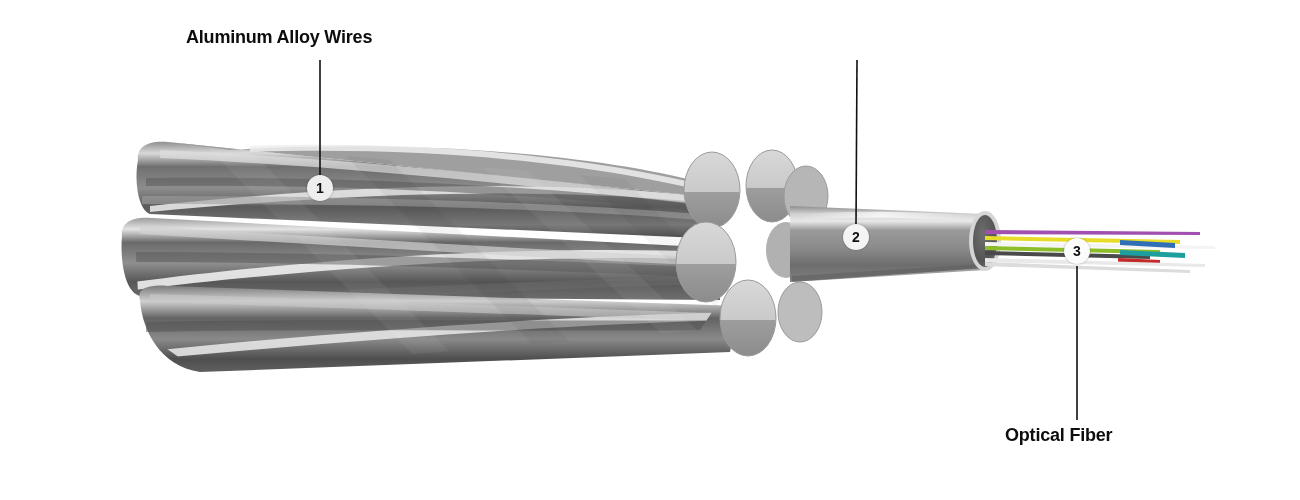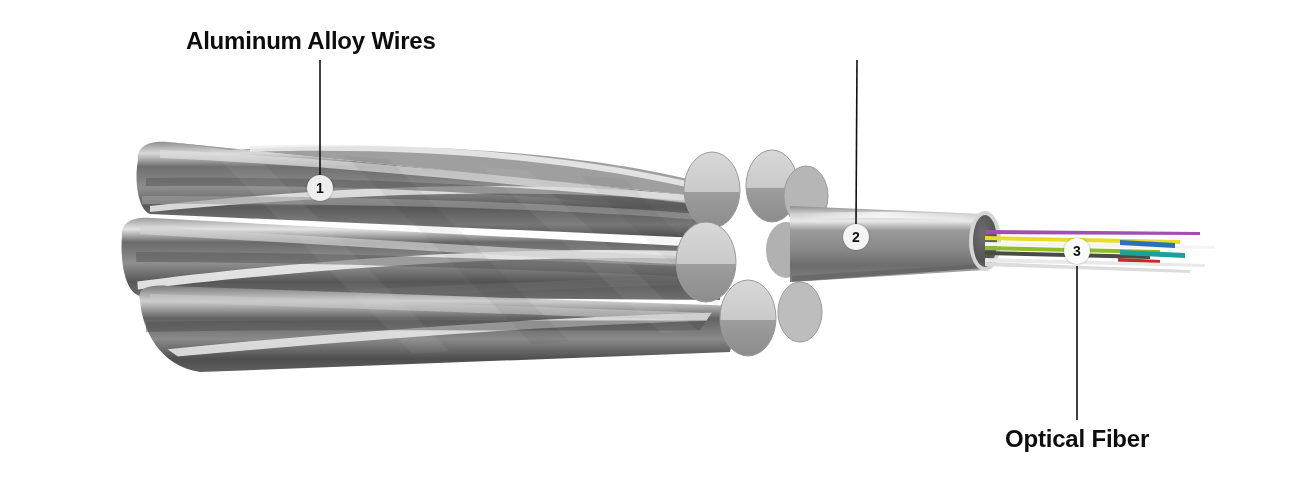--- a/index.html
+++ b/index.html
@@ -1,20 +1,20 @@
 <!DOCTYPE html>
 <html><head>
 <meta charset="utf-8">
 <style>
   html,body{margin:0;padding:0;background:#ffffff;}
   body{width:1300px;height:500px;position:relative;overflow:hidden;
        font-family:"Liberation Sans", sans-serif;}
   #stage{position:absolute;left:0;top:0;width:1300px;height:500px;background:#fff;}
   #art{position:absolute;left:0;top:0;}
-  .label{position:absolute;font-weight:bold;font-size:24px;color:#0d0d0d;
+  .label{position:absolute;font-weight:bold;font-size:18px;color:#0d0d0d;
          white-space:nowrap;letter-spacing:-0.2px;}
   #label-aluminum{left:186px;top:27px;}
   #label-steel{left:729px;top:27px;}
   #label-fiber{left:1005px;top:425px;}
   .badge{position:absolute;width:26px;height:26px;border-radius:50%;
          background:#f2f2f2;color:#111;font-size:14px;font-weight:bold;
          display:flex;align-items:center;justify-content:center;
          box-shadow:0 0 2px rgba(0,0,0,.35);}
   #badge-1{left:307px;top:175px;background:#eeeeee;}
   #badge-2{left:843px;top:224px;background:#f4f4f4;}

